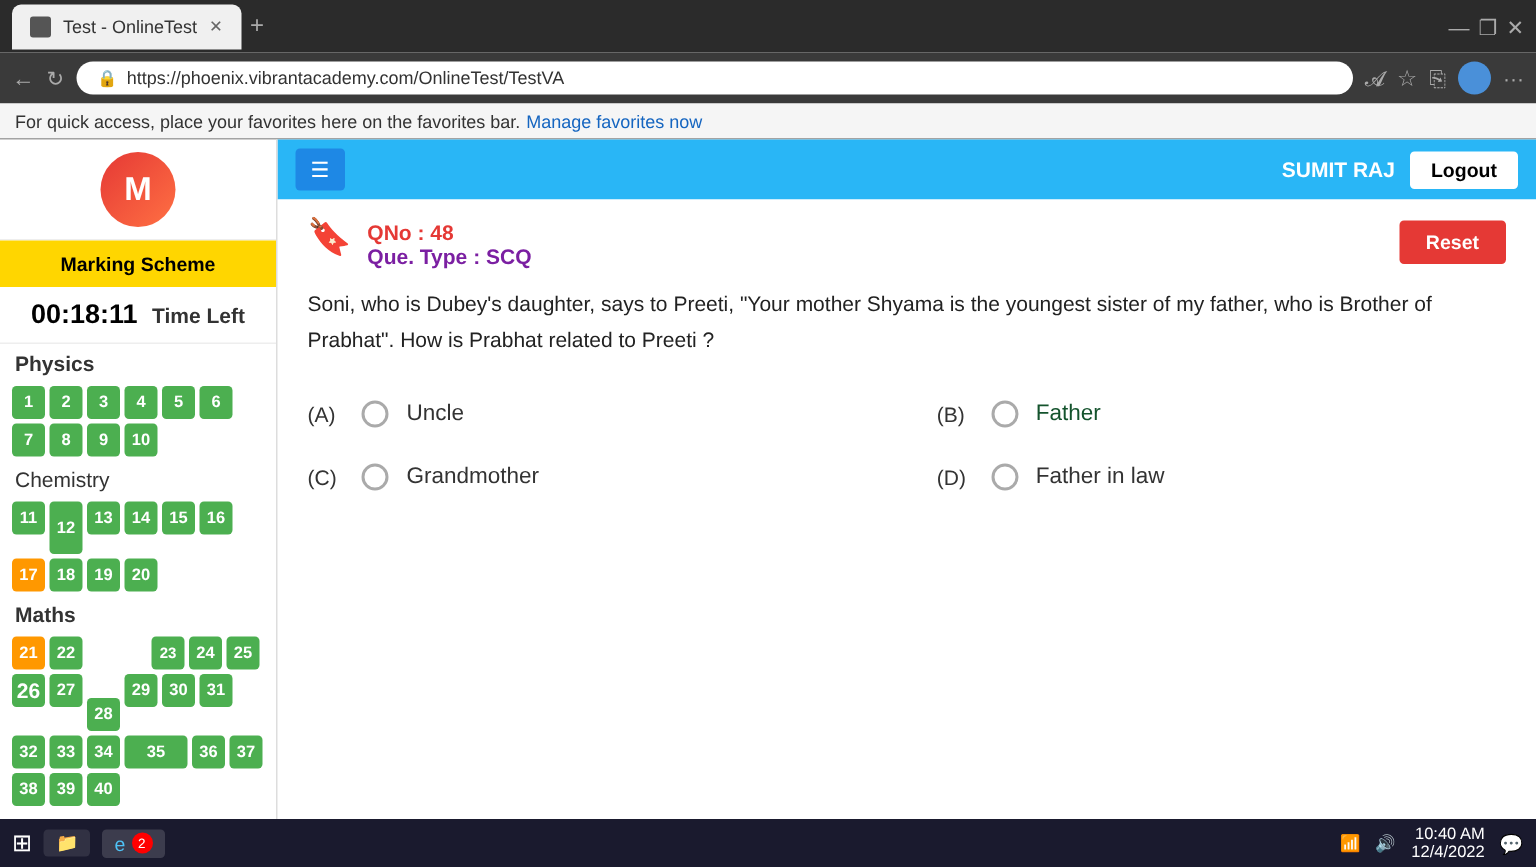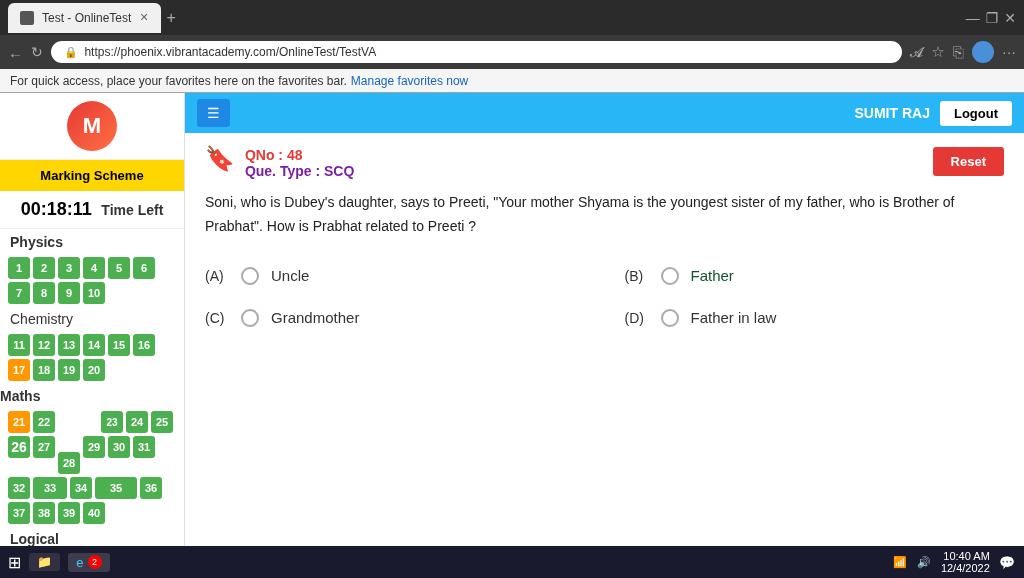--- a/index.html
+++ b/index.html
@@ -69,47 +69,47 @@
       <div style="width:22px;height:22px;border-radius:3px;font-size:11px;font-weight:bold;display:flex;align-items:center;justify-content:center;background:#4caf50;color:white;cursor:pointer;">7</div>
       <div style="width:22px;height:22px;border-radius:3px;font-size:11px;font-weight:bold;display:flex;align-items:center;justify-content:center;background:#4caf50;color:white;cursor:pointer;">8</div>
       <div style="width:22px;height:22px;border-radius:3px;font-size:11px;font-weight:bold;display:flex;align-items:center;justify-content:center;background:#4caf50;color:white;cursor:pointer;">9</div>
       <div style="width:22px;height:22px;border-radius:3px;font-size:11px;font-weight:bold;display:flex;align-items:center;justify-content:center;background:#4caf50;color:white;cursor:pointer;">10</div>
     </div>
 
     
     <div style="padding:5px 10px;font-size:14px;font-weight:normal;color:#333;">Chemistry</div>
     <div style="display:flex;flex-wrap:wrap;padding:2px 8px;gap:3px;">
       <div style="width:22px;height:22px;border-radius:3px;font-size:11px;font-weight:bold;display:flex;align-items:center;justify-content:center;background:#4caf50;color:white;cursor:pointer;">11</div>
-      <div style="width:22px;height:22px;border-radius:3px;font-size:11px;font-weight:bold;display:flex;align-items:center;justify-content:center;background:#4caf50;color:white;cursor:pointer;">12</div>
+      <div style="width:22px;height:35px;border-radius:3px;font-size:11px;font-weight:bold;display:flex;align-items:center;justify-content:center;background:#4caf50;color:white;cursor:pointer;">12</div>
       <div style="width:22px;height:22px;border-radius:3px;font-size:11px;font-weight:bold;display:flex;align-items:center;justify-content:center;background:#4caf50;color:white;cursor:pointer;">13</div>
       <div style="width:22px;height:22px;border-radius:3px;font-size:11px;font-weight:bold;display:flex;align-items:center;justify-content:center;background:#4caf50;color:white;cursor:pointer;">14</div>
       <div style="width:22px;height:22px;border-radius:3px;font-size:11px;font-weight:bold;display:flex;align-items:center;justify-content:center;background:#4caf50;color:white;cursor:pointer;">15</div>
       <div style="width:22px;height:22px;border-radius:3px;font-size:11px;font-weight:bold;display:flex;align-items:center;justify-content:center;background:#4caf50;color:white;cursor:pointer;">16</div>
       <div style="width:22px;height:22px;border-radius:3px;font-size:11px;font-weight:bold;display:flex;align-items:center;justify-content:center;background:#ff9800;color:white;cursor:pointer;">17</div>
       <div style="width:22px;height:22px;border-radius:3px;font-size:11px;font-weight:bold;display:flex;align-items:center;justify-content:center;background:#4caf50;color:white;cursor:pointer;">18</div>
       <div style="width:22px;height:22px;border-radius:3px;font-size:11px;font-weight:bold;display:flex;align-items:center;justify-content:center;background:#4caf50;color:white;cursor:pointer;">19</div>
       <div style="width:22px;height:22px;border-radius:3px;font-size:11px;font-weight:bold;display:flex;align-items:center;justify-content:center;background:#4caf50;color:white;cursor:pointer;">20</div>
     </div>
 
     
-    <div style="padding:5px 0;font-size:14px;font-weight:bold;color:#333;">Maths</div>
+    <div style="padding:5px 10px;font-size:14px;font-weight:bold;color:#333;">Maths</div>
     <div style="display:flex;flex-wrap:wrap;padding:2px 8px;gap:3px;">
       <div style="width:22px;height:22px;border-radius:3px;font-size:11px;font-weight:bold;display:flex;align-items:center;justify-content:center;background:#ff9800;color:white;cursor:pointer;">21</div>
       <div style="width:22px;height:22px;border-radius:3px;font-size:11px;font-weight:bold;display:flex;align-items:center;justify-content:center;background:#4caf50;color:white;cursor:pointer;">22</div>
       <div style="width:22px;height:22px;border-radius:3px;font-size:10px;font-weight:bold;display:flex;align-items:center;justify-content:center;background:#4caf50;color:white;cursor:pointer;margin-left:43px;">23</div>
       <div style="width:22px;height:22px;border-radius:3px;font-size:11px;font-weight:bold;display:flex;align-items:center;justify-content:center;background:#4caf50;color:white;cursor:pointer;">24</div>
       <div style="width:22px;height:22px;border-radius:3px;font-size:11px;font-weight:bold;display:flex;align-items:center;justify-content:center;background:#4caf50;color:white;cursor:pointer;">25</div>
       <div style="width:22px;height:22px;border-radius:3px;font-size:14px;font-weight:bold;display:flex;align-items:center;justify-content:center;background:#4caf50;color:white;cursor:pointer;">26</div>
       <div style="width:22px;height:22px;border-radius:3px;font-size:11px;font-weight:bold;display:flex;align-items:center;justify-content:center;background:#4caf50;color:white;cursor:pointer;">27</div>
       <div style="width:22px;height:22px;border-radius:3px;font-size:11px;font-weight:bold;display:flex;align-items:center;justify-content:center;background:#4caf50;color:white;cursor:pointer;margin-top:16px;">28</div>
       <div style="width:22px;height:22px;border-radius:3px;font-size:11px;font-weight:bold;display:flex;align-items:center;justify-content:center;background:#4caf50;color:white;cursor:pointer;">29</div>
       <div style="width:22px;height:22px;border-radius:3px;font-size:11px;font-weight:bold;display:flex;align-items:center;justify-content:center;background:#4caf50;color:white;cursor:pointer;">30</div>
       <div style="width:22px;height:22px;border-radius:3px;font-size:11px;font-weight:bold;display:flex;align-items:center;justify-content:center;background:#4caf50;color:white;cursor:pointer;">31</div>
       <div style="width:22px;height:22px;border-radius:3px;font-size:11px;font-weight:bold;display:flex;align-items:center;justify-content:center;background:#4caf50;color:white;cursor:pointer;">32</div>
-      <div style="width:34px;height:22px;border-radius:3px;font-size:11px;font-weight:bold;display:flex;align-items:center;justify-content:center;background:#4caf50;color:white;cursor:pointer;">33</div>
+      <div style="width:22px;height:22px;border-radius:3px;font-size:11px;font-weight:bold;display:flex;align-items:center;justify-content:center;background:#4caf50;color:white;cursor:pointer;">33</div>
       <div style="width:22px;height:22px;border-radius:3px;font-size:11px;font-weight:bold;display:flex;align-items:center;justify-content:center;background:#4caf50;color:white;cursor:pointer;">34</div>
       <div style="width:42px;height:22px;border-radius:3px;font-size:11px;font-weight:bold;display:flex;align-items:center;justify-content:center;background:#4caf50;color:white;cursor:pointer;">35</div>
       <div style="width:22px;height:22px;border-radius:3px;font-size:11px;font-weight:bold;display:flex;align-items:center;justify-content:center;background:#4caf50;color:white;cursor:pointer;">36</div>
       <div style="width:22px;height:22px;border-radius:3px;font-size:11px;font-weight:bold;display:flex;align-items:center;justify-content:center;background:#4caf50;color:white;cursor:pointer;">37</div>
       <div style="width:22px;height:22px;border-radius:3px;font-size:11px;font-weight:bold;display:flex;align-items:center;justify-content:center;background:#4caf50;color:white;cursor:pointer;">38</div>
       <div style="width:22px;height:22px;border-radius:3px;font-size:11px;font-weight:bold;display:flex;align-items:center;justify-content:center;background:#4caf50;color:white;cursor:pointer;">39</div>
       <div style="width:22px;height:22px;border-radius:3px;font-size:11px;font-weight:bold;display:flex;align-items:center;justify-content:center;background:#4caf50;color:white;cursor:pointer;">40</div>
     </div>
 
     

